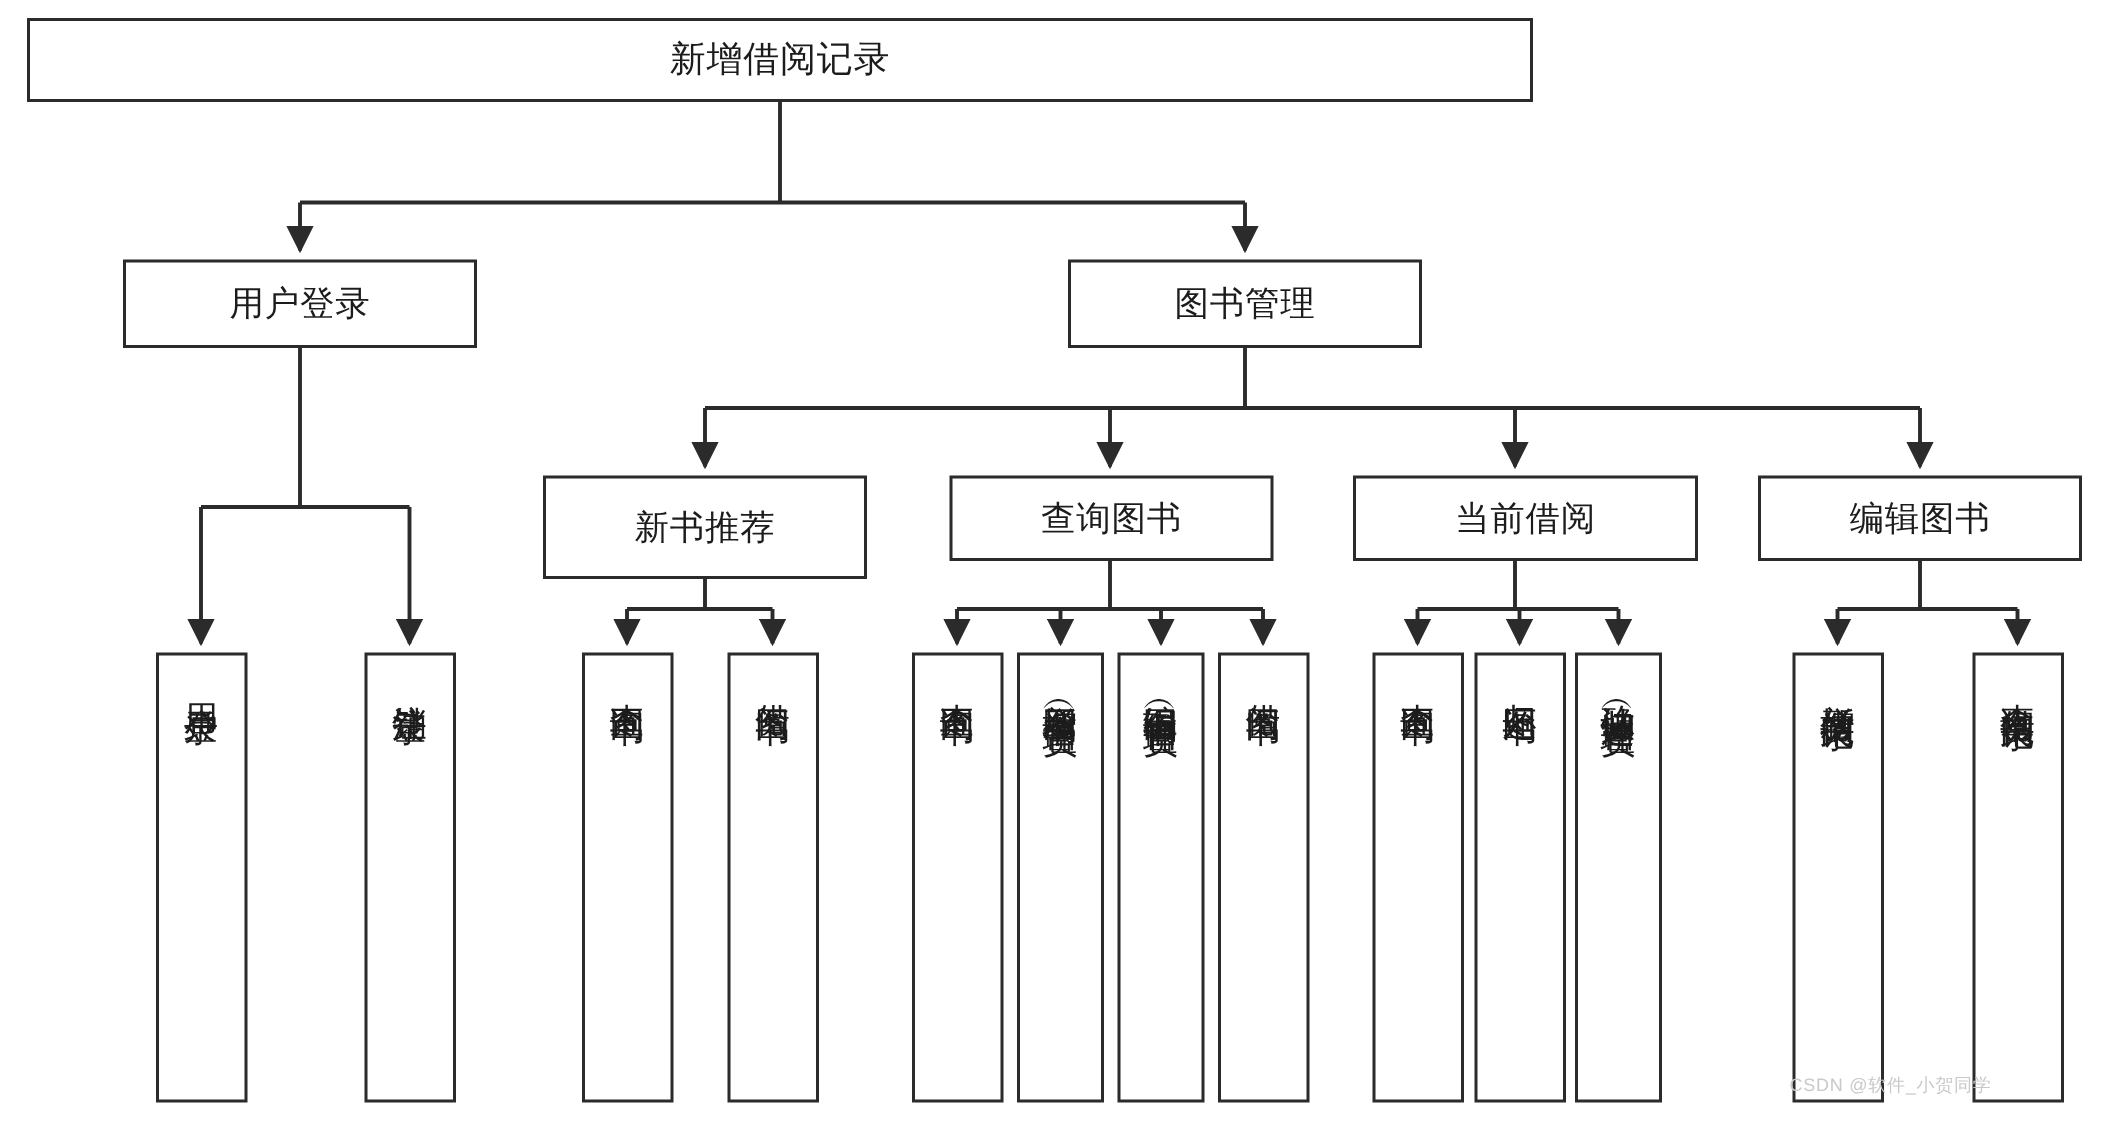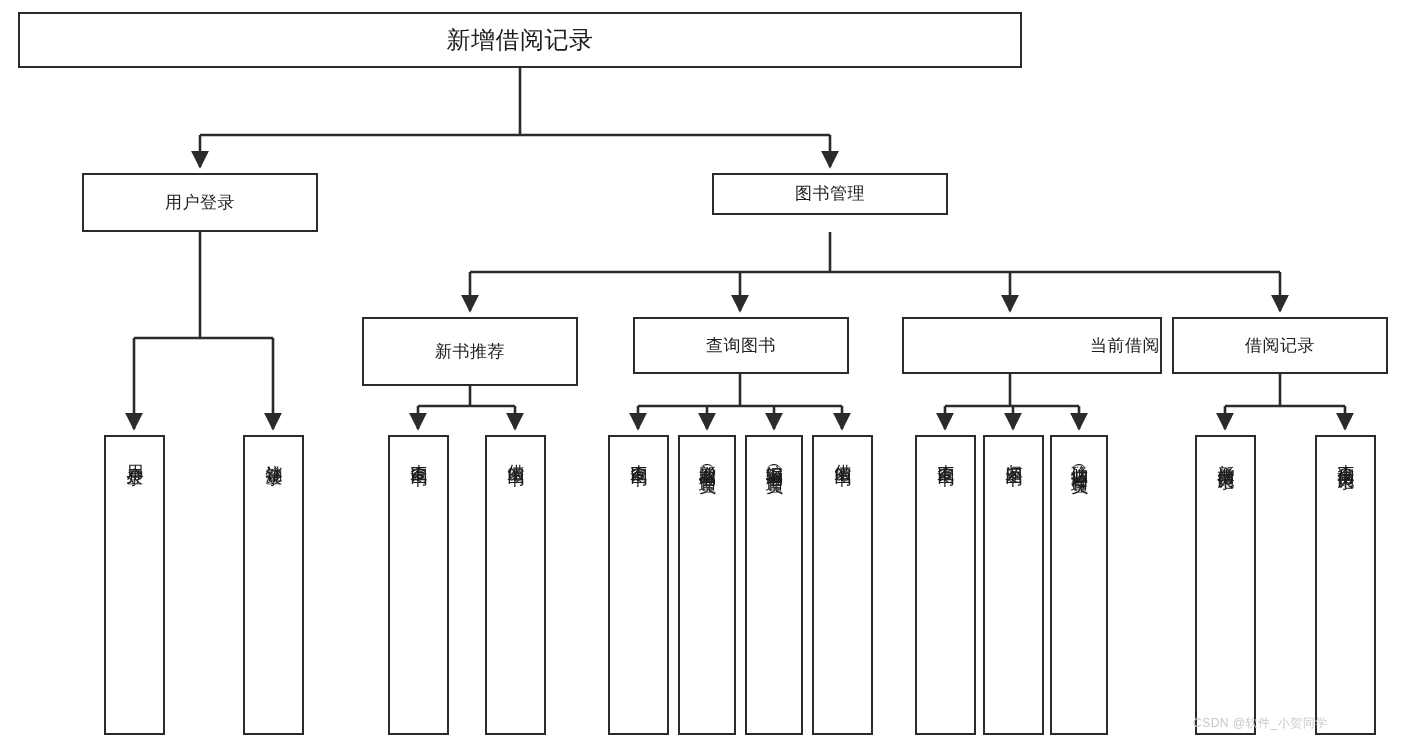--- a/index.html
+++ b/index.html
@@ -28,21 +28,21 @@
     position: absolute;
     box-sizing: border-box;
     border: 2.5px solid #2b2b2b;
     background: #ffffff;
     display: flex;
     align-items: center;
     justify-content: center;
     color: #1c1c1c;
   }
   .node-label {
-    font-size: 17px;
+    font-size: 23px;
     line-height: 1.15;
     letter-spacing: 0.5px;
     white-space: nowrap;
     text-align: center;
   }
   .node.leaf .node-label {
     writing-mode: vertical-rl;
     text-orientation: upright;
     white-space: normal;
     letter-spacing: 2px;
@@ -118,35 +118,35 @@
     </g>
   </svg>
 
   <div class="node root" style="left:18px; top:12px; width:1004px; height:56px;">
     <span class="node-label">新增借阅记录</span>
   </div>
 
   <div class="node" style="left:82px; top:173px; width:236px; height:59px;">
     <span class="node-label">用户登录</span>
   </div>
-  <div class="node" style="left:712px; top:173px; width:236px; height:42px;">
+  <div class="node" style="left:712px; top:173px; width:236px; height:59px;">
     <span class="node-label">图书管理</span>
   </div>
 
   <div class="node" style="left:362px; top:317px; width:216px; height:69px;">
     <span class="node-label">新书推荐</span>
   </div>
   <div class="node" style="left:633px; top:317px; width:216px; height:57px;">
     <span class="node-label">查询图书</span>
   </div>
-  <div class="node" style="left:902px; top:317px; width:260px; height:57px;justify-content:flex-end;">
+  <div class="node" style="left:902px; top:317px; width:230px; height:57px;">
     <span class="node-label">当前借阅</span>
   </div>
   <div class="node" style="left:1172px; top:317px; width:216px; height:57px;">
-    <span class="node-label">借阅记录</span>
+    <span class="node-label">编辑图书</span>
   </div>
 
   <div class="node leaf" style="left:104px; top:435px; width:61px; height:300px;">
     <span class="node-label">用户登录</span>
   </div>
   <div class="node leaf" style="left:243px; top:435px; width:61px; height:300px;">
     <span class="node-label">注销登录</span>
   </div>
 
   <div class="node leaf" style="left:388px; top:435px; width:61px; height:300px;">

